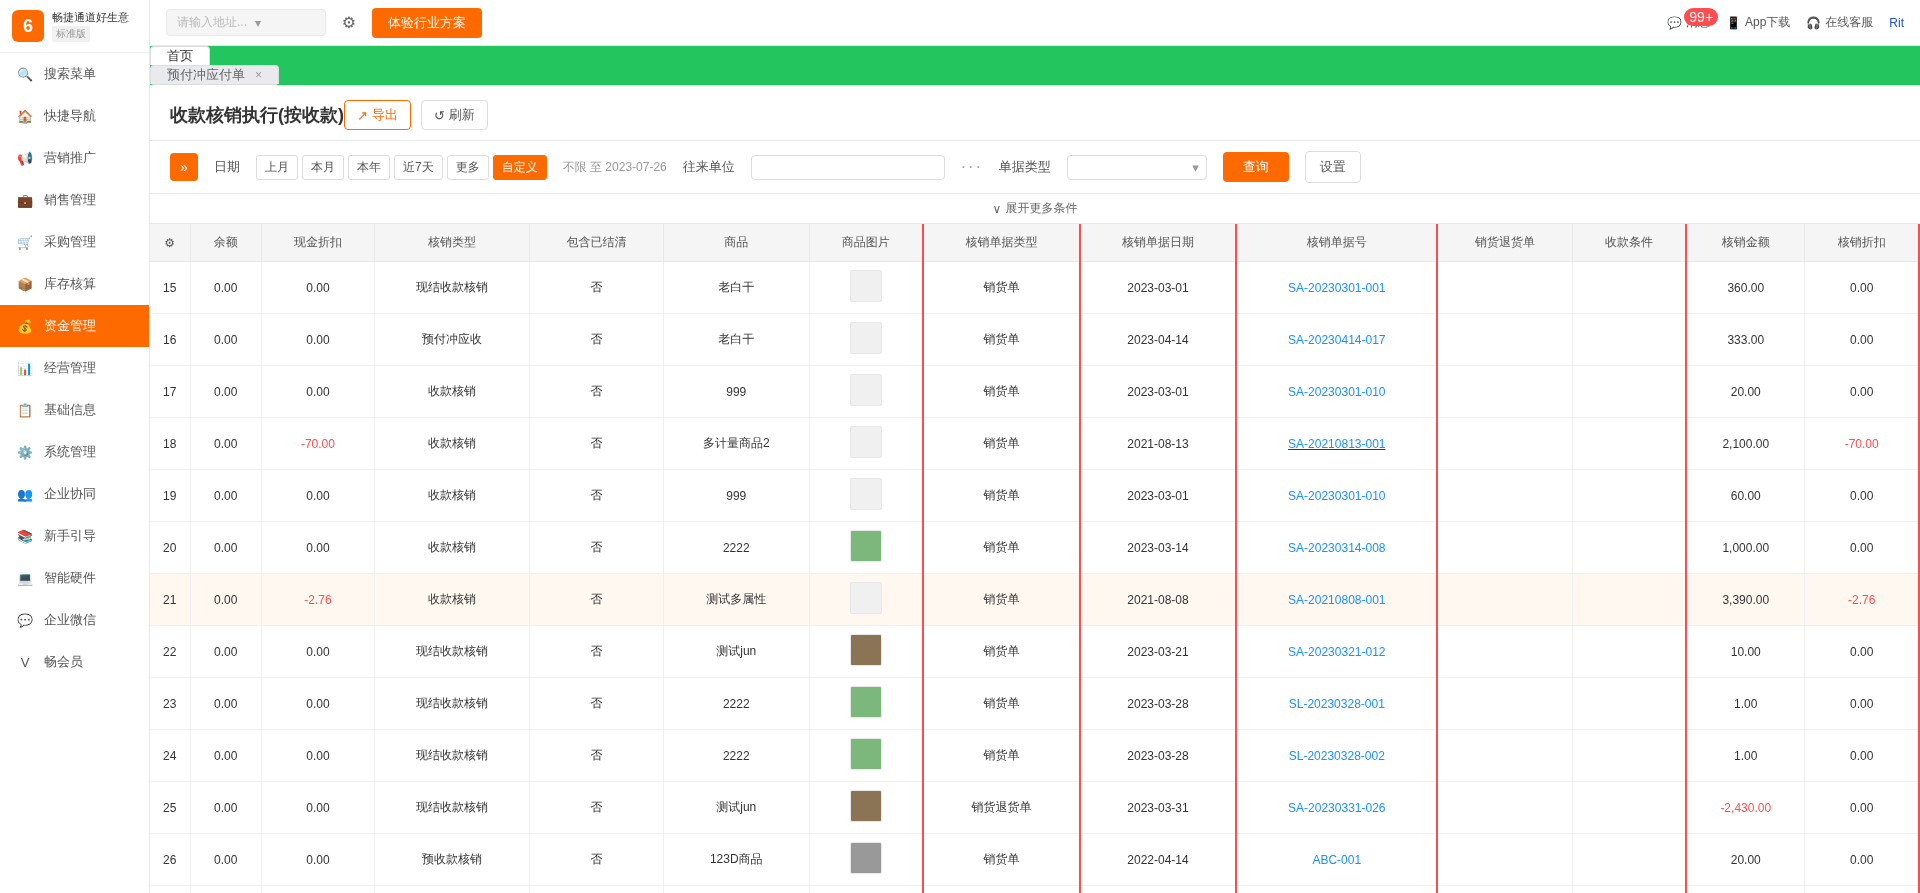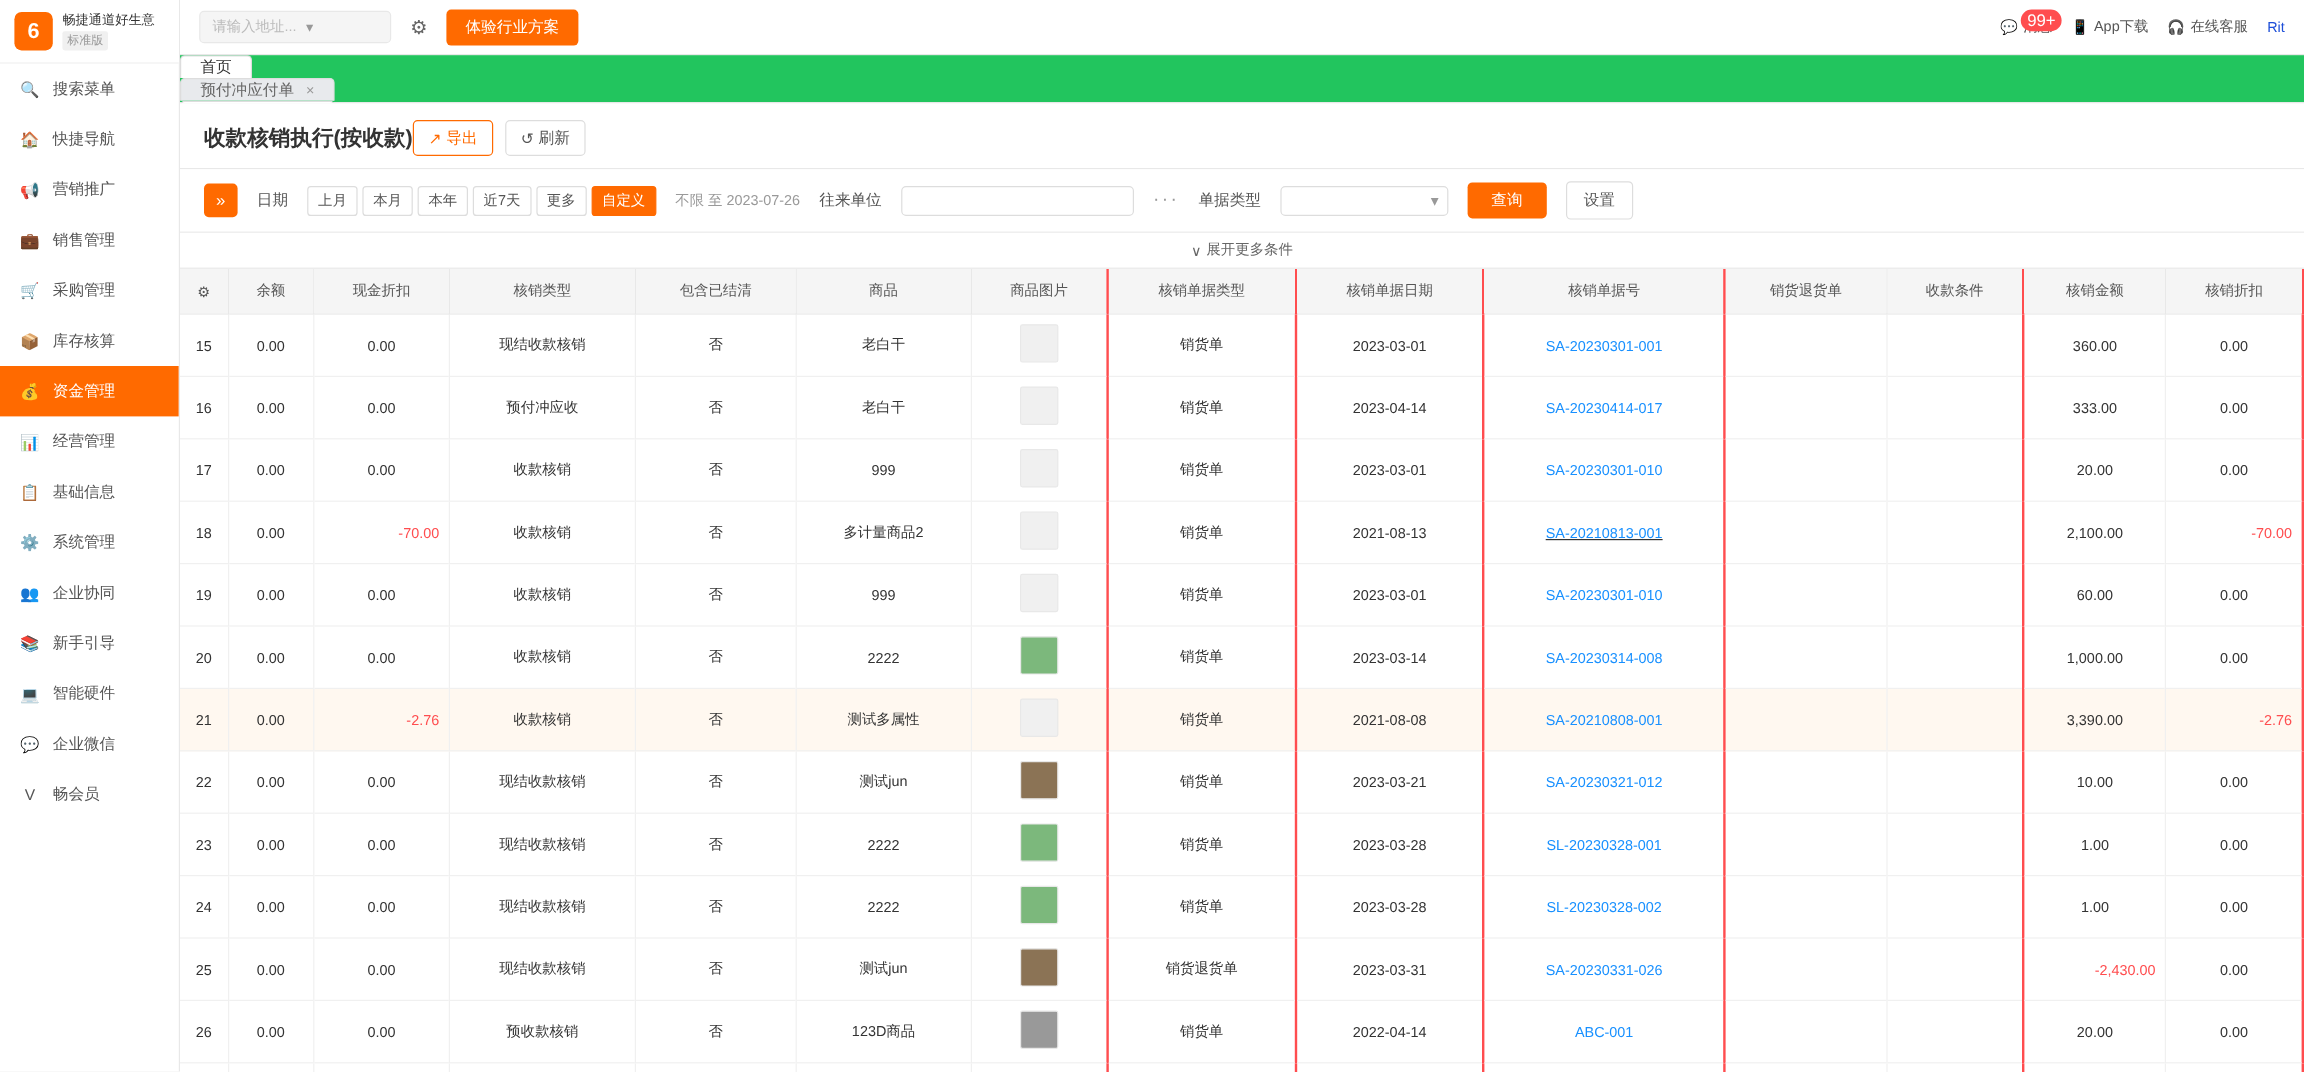--- a/index.html
+++ b/index.html
@@ -72,21 +72,21 @@
     .expand-more-btn { display: inline-flex; align-items: center; gap: 4px; font-size: 12px; color: #666; cursor: pointer; background: none; border: none; }
 
     
     .table-wrap { flex: 1; overflow: auto; background: #fff; margin: 0; }
     table { width: 100%; border-collapse: collapse; font-size: 12px; }
     thead tr { background: #f5f5f5; }
     thead th { padding: 10px 8px; text-align: center; font-weight: 500; color: #555; border-bottom: 1px solid #e8e8e8; border-right: 1px solid #e8e8e8; white-space: nowrap; position: sticky; top: 0; background: #f5f5f5; z-index: 2; }
     tbody tr { border-bottom: 1px solid #f0f0f0; }
     tbody tr.highlighted { background: #fff8f0; }
     tbody td { padding: 8px 8px; text-align: center; border-right: 1px solid #f0f0f0; white-space: nowrap; color: #333; }
-    .text-red { color: #ff4d4f; text-align: right; }
+    .text-red { color: #ff4d4f; }
     .text-link { color: #1890ff; cursor: pointer; text-decoration: none; }
     .col-gear { width: 40px; }
     .img-placeholder { width: 32px; height: 32px; background: #f0f0f0; border: 1px solid #e8e8e8; display: inline-flex; align-items: center; justify-content: center; color: #bbb; font-size: 10px; border-radius: 2px; overflow: hidden; }
 
     
     ::-webkit-scrollbar { width: 6px; height: 6px; }
     ::-webkit-scrollbar-track { background: #f5f5f5; }
     ::-webkit-scrollbar-thumb { background: #ccc; border-radius: 3px; }
   </style>
 </head>

